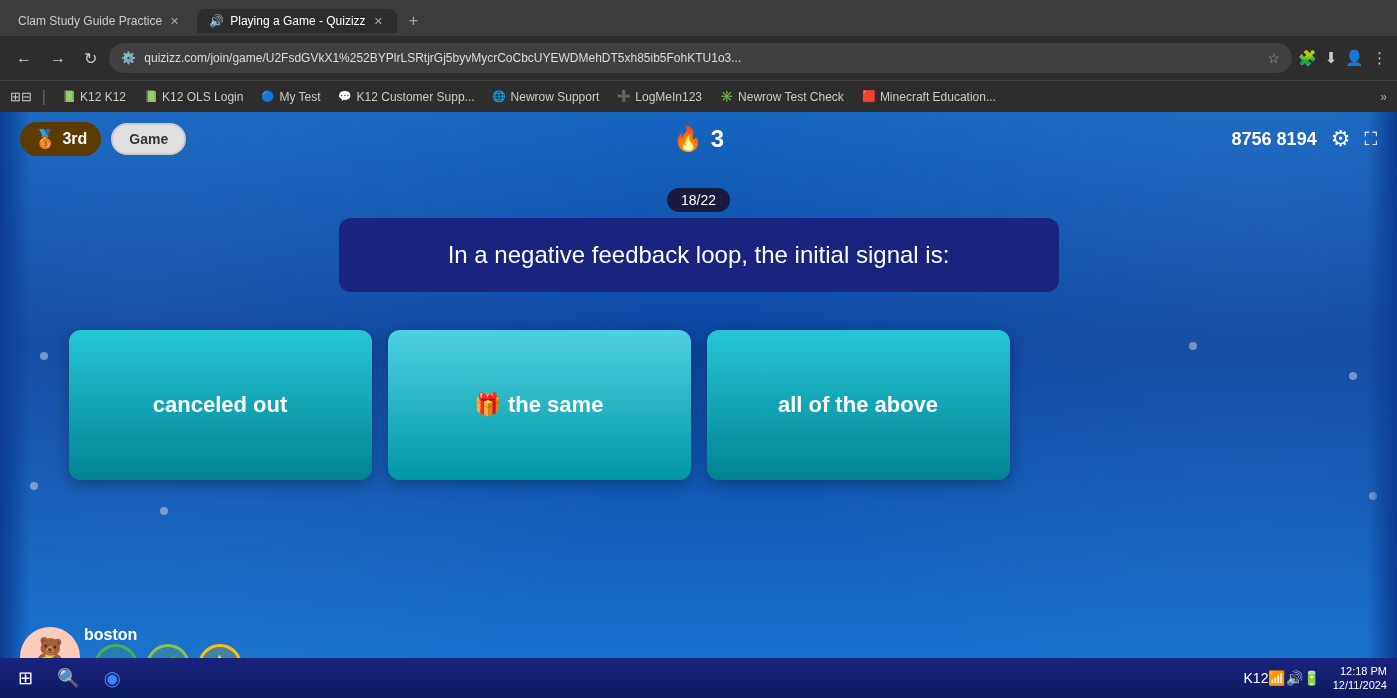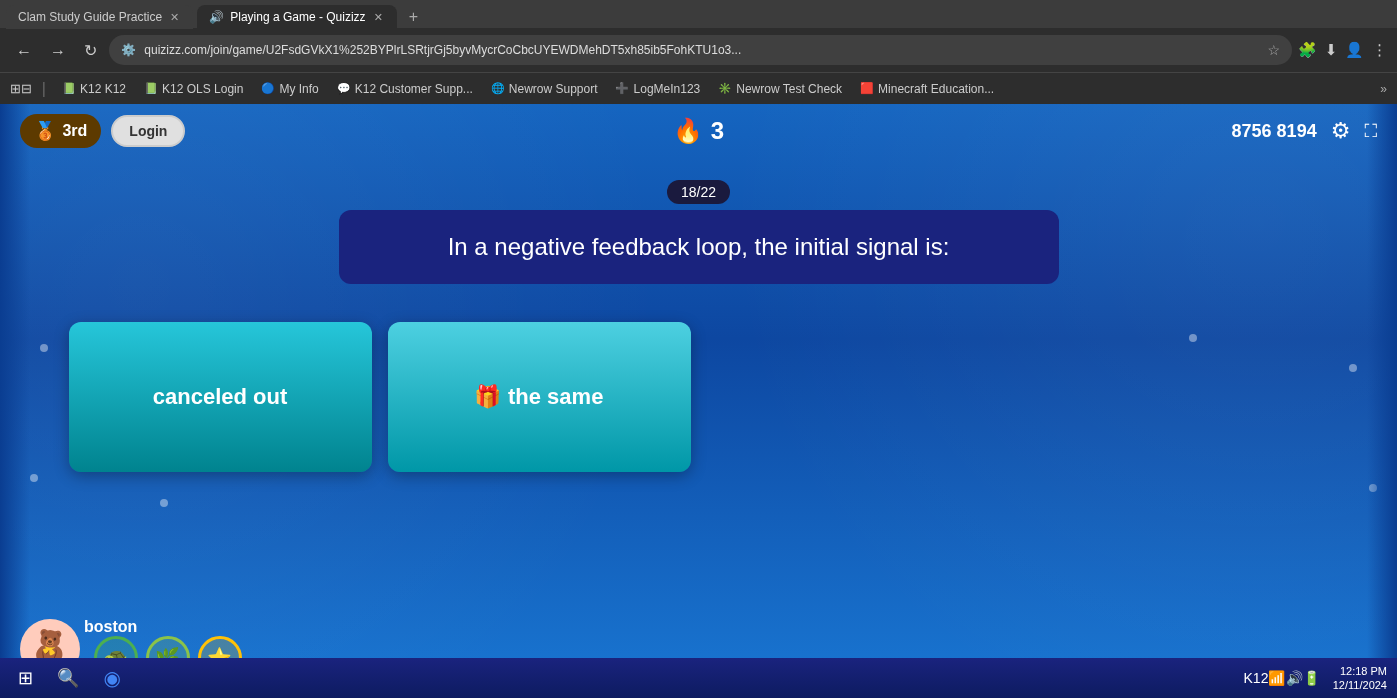--- a/index.html
+++ b/index.html
@@ -3,21 +3,21 @@
   <meta charset="utf-8">
   <style>
     * { margin: 0; padding: 0; box-sizing: border-box; }
     body { width: 1397px; height: 698px; overflow: hidden; font-family: Arial, sans-serif; background: #1a1a2e; }
 
     .tab-bar {
       display: flex;
       align-items: center;
       background: #3c3c3c;
       padding: 6px 6px 0 6px;
-      height: 28px;
+      height: 36px;
       gap: 4px;
     }
 
     .tab {
       display: flex;
       align-items: center;
       gap: 6px;
       padding: 5px 12px;
       border-radius: 8px 8px 0 0;
       font-size: 12px;
@@ -488,21 +488,21 @@
     <div class="bookmark-item">
       <span class="bm-icon">📗</span>
       <span>K12 K12</span>
     </div>
     <div class="bookmark-item">
       <span class="bm-icon">📗</span>
       <span>K12 OLS Login</span>
     </div>
     <div class="bookmark-item">
       <span class="bm-icon">🔵</span>
-      <span>My Info</span>
+      <span>My Test</span>
     </div>
     <div class="bookmark-item">
       <span class="bm-icon">💬</span>
       <span>K12 Customer Supp...</span>
     </div>
     <div class="bookmark-item">
       <span class="bm-icon">🌐</span>
       <span>Newrow Support</span>
     </div>
     <div class="bookmark-item">
@@ -535,21 +535,21 @@
 
   <div class="curtain-left"></div>
   <div class="curtain-right"></div>
 
   <div class="game-topbar">
     <div class="rank-badge">
       <span class="rank-icon">🥉</span>
       <span>3rd</span>
     </div>
     <div class="bonus-badge">
-      <span>Login</span>
+      <span>Game</span>
     </div>
 
     <div class="center-score">
       <span class="fire-icon">🔥</span>
       <span>3</span>
     </div>
 
     <div class="right-score">
       <span>8756  8194</span>
       <button class="settings-btn">⚙</button>
@@ -566,20 +566,23 @@
     </div>
   </div>
 
   <div class="answers-grid">
     <button class="answer-btn cyan">
       <span>canceled out</span>
     </button>
     <button class="answer-btn teal">
       <span class="answer-emoji">🎁</span>
       <span>the same</span>
+    </button>
+    <button class="answer-btn cyan">
+      <span>all of the above</span>
     </button>
   </div>
 
   <div class="game-bottom">
     <div class="player-avatar">
       <div class="avatar-img">
         <span style="font-size:36px;">🧸</span>
       </div>
     </div>
     <div style="display:flex;flex-direction:column;margin-left:4px;">

